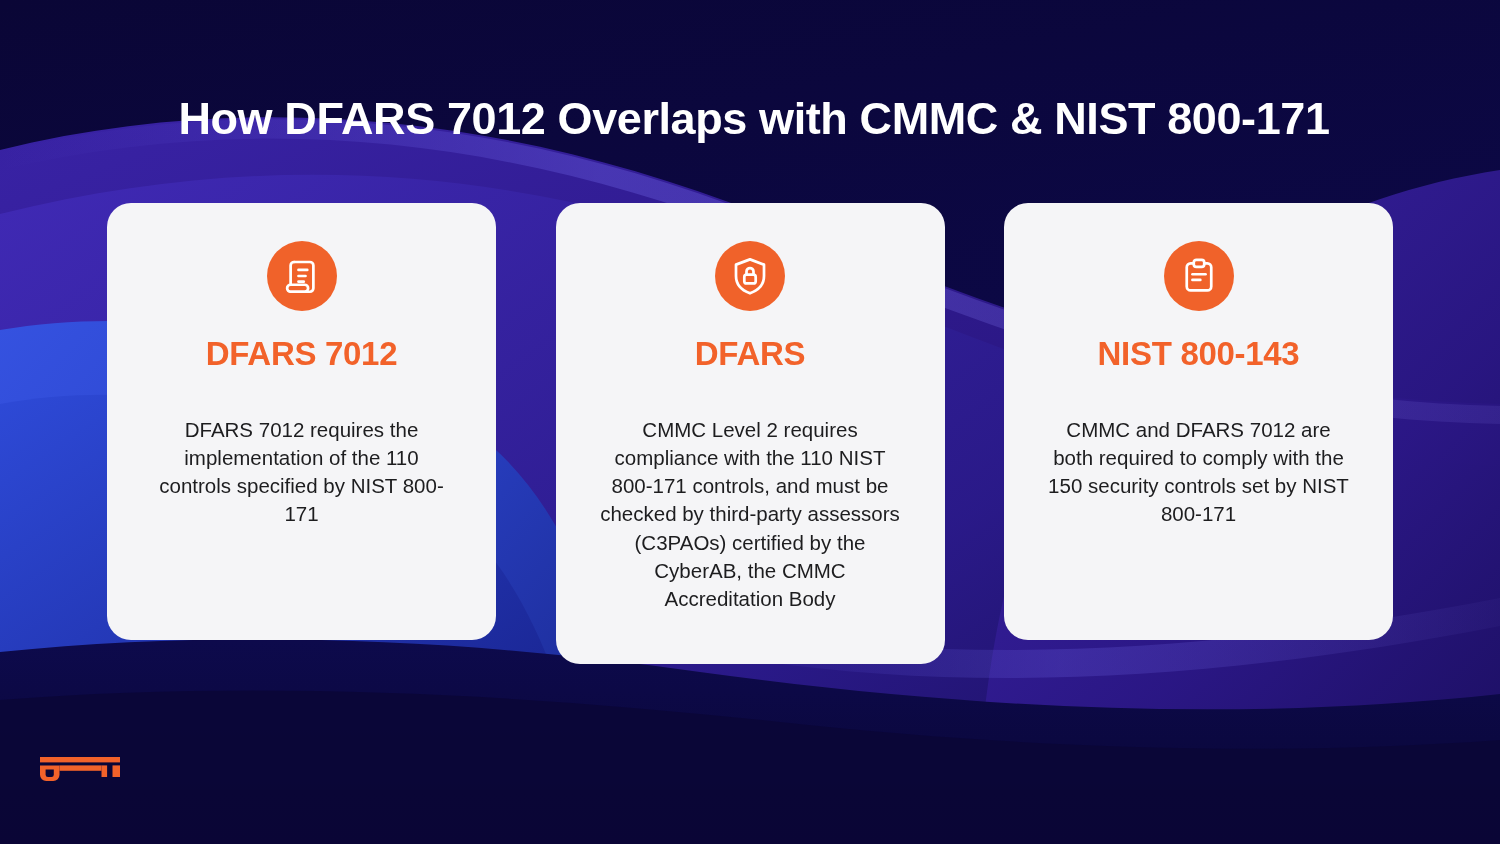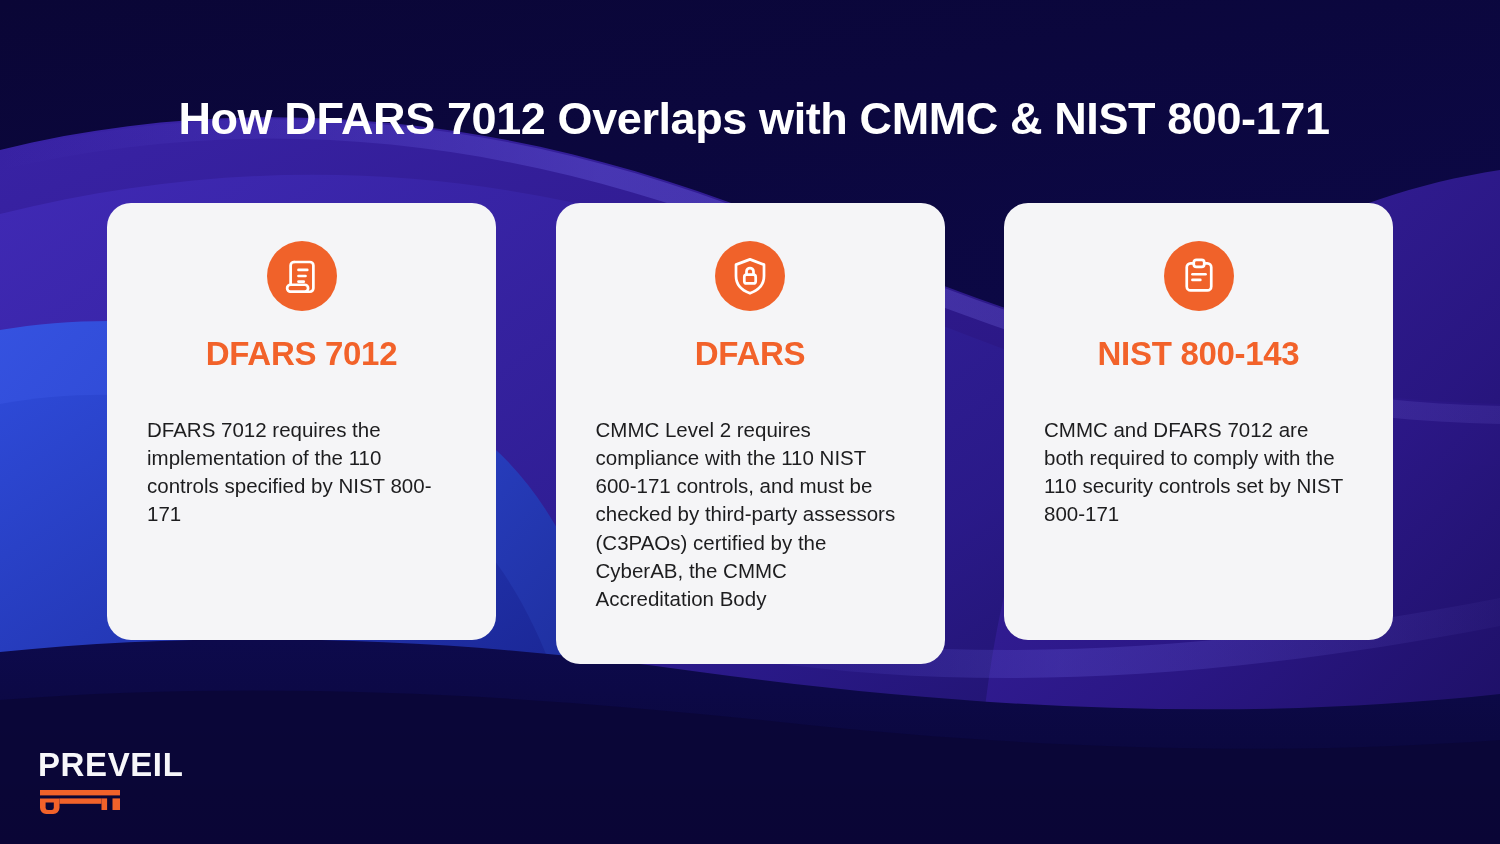--- a/index.html
+++ b/index.html
@@ -91,21 +91,21 @@
     margin: 10px 0 22px 0;
     text-align: center;
     white-space: nowrap;
   }
 
   .card-body {
     color: #1d1d1f;
     font-size: 20.5px;
     line-height: 1.38;
     align-self: stretch;
-    text-align: left;
+    text-align: center;
   }
 
   
   .logo {
     position: absolute;
     left: 38px;
     top: 748px;
     width: 170px;
   }
   .logo-word {
@@ -214,40 +214,39 @@
 
       <div class="card card-2">
         <div class="icon-circle">
           <svg width="42" height="42" viewBox="0 0 48 48" fill="none" stroke="#ffffff" stroke-width="3.1" stroke-linecap="round" stroke-linejoin="round">
             <path d="M24 5 L40 11 v13 c0 10 -7 16.5 -16 19.8 C15 40.5 8 34 8 24 V11 Z"></path>
             <rect x="17.5" y="22.5" width="13" height="10" rx="2.6"></rect>
             <path d="M20 22.5 v-3.6 a4 4 0 0 1 8 0 v3.6"></path>
           </svg>
         </div>
         <div class="card-heading">DFARS</div>
-        <p class="card-body">CMMC Level 2 requires compliance with the 110 NIST 600-171 controls, and must be checked by third-party assessors (C3PAOs) certified by the CyberAB, the CMMC Accreditation Body</p>
+        <p class="card-body">CMMC Level 2 requires compliance with the 110 NIST 800-171 controls, and must be checked by third-party assessors (C3PAOs) certified by the CyberAB, the CMMC Accreditation Body</p>
       </div>
 
       <div class="card card-3">
         <div class="icon-circle">
           <svg width="42" height="42" viewBox="0 0 48 48" fill="none" stroke="#ffffff" stroke-width="3.1" stroke-linecap="round" stroke-linejoin="round">
             <path d="M18 9.5 h-3.5 a4.5 4.5 0 0 0 -4.5 4.5 v22 a4.5 4.5 0 0 0 4.5 4.5 h19 a4.5 4.5 0 0 0 4.5 -4.5 v-22 a4.5 4.5 0 0 0 -4.5 -4.5 H30"></path>
             <rect x="18" y="5.5" width="12" height="8" rx="3"></rect>
             <path d="M16.5 22 h15"></path>
             <path d="M16.5 28.5 h9"></path>
           </svg>
         </div>
         <div class="card-heading">NIST 800-143</div>
-        <p class="card-body">CMMC and DFARS 7012 are both required to comply with the 110 security controls set by NIST 800-171</p>
+        <p class="card-body">CMMC and DFARS 7012 are both required to comply with the 150 security controls set by NIST 800-171</p>
       </div>
 
     </div>
 
     <div class="logo">
-      <div class="logo-word">PREVEIL</div>
       <svg class="logo-key" width="84" height="32" viewBox="0 0 84 32" xmlns="http://www.w3.org/2000/svg">
 
         <rect x="2" y="2" width="80" height="5.4" fill="#f2622a"></rect>
 
         <path d="M2 10.4 h19.5 v9.4 a6.2 6.2 0 0 1 -6.2 6.2 h-7.1 a6.2 6.2 0 0 1 -6.2 -6.2 Z
                  M7.6 14.6 v5.1 a2.4 2.4 0 0 0 2.4 2.4 h3.4 a2.4 2.4 0 0 0 2.4 -2.4 v-5.1 Z" fill="#f2622a" fill-rule="evenodd"></path>
 
         <rect x="21.5" y="10.4" width="42" height="5.4" fill="#f2622a"></rect>
 
         <rect x="63.5" y="10.4" width="5.6" height="11.6" fill="#f2622a"></rect>

